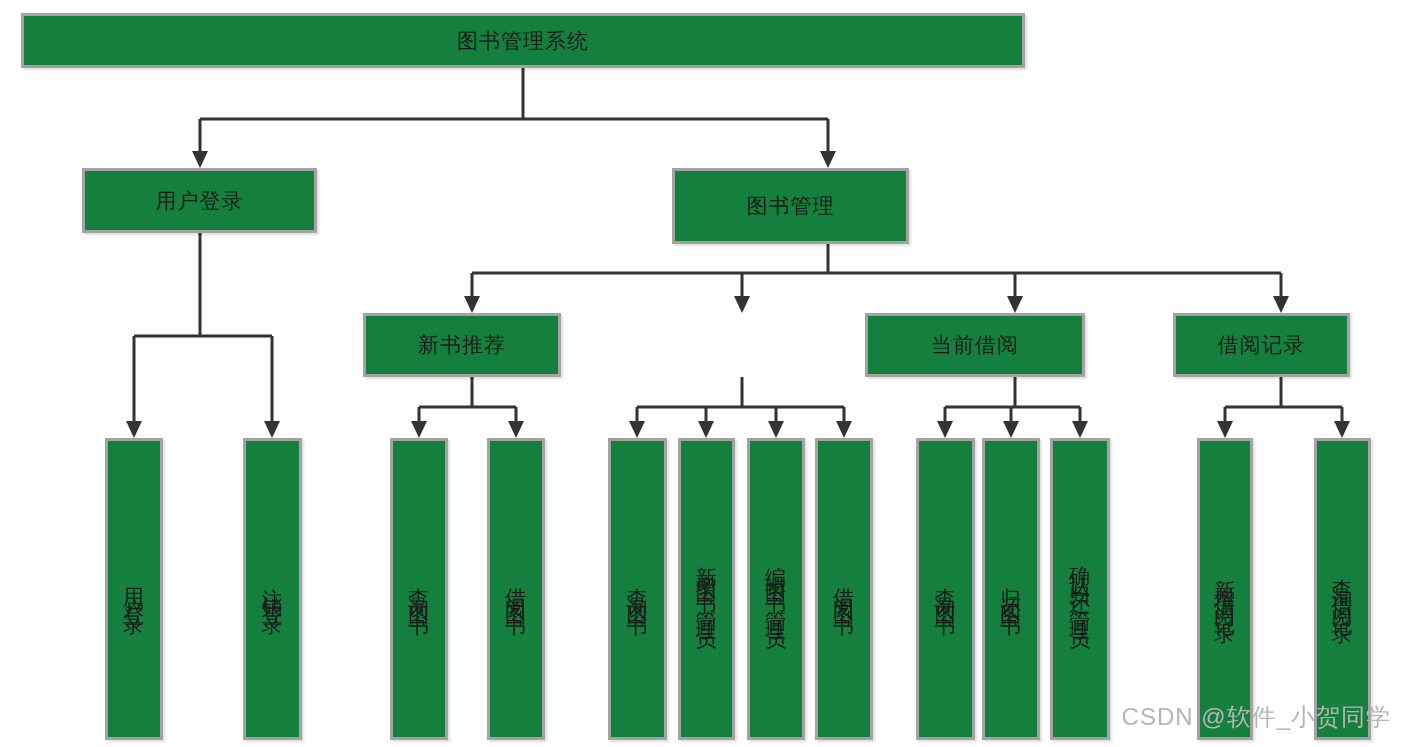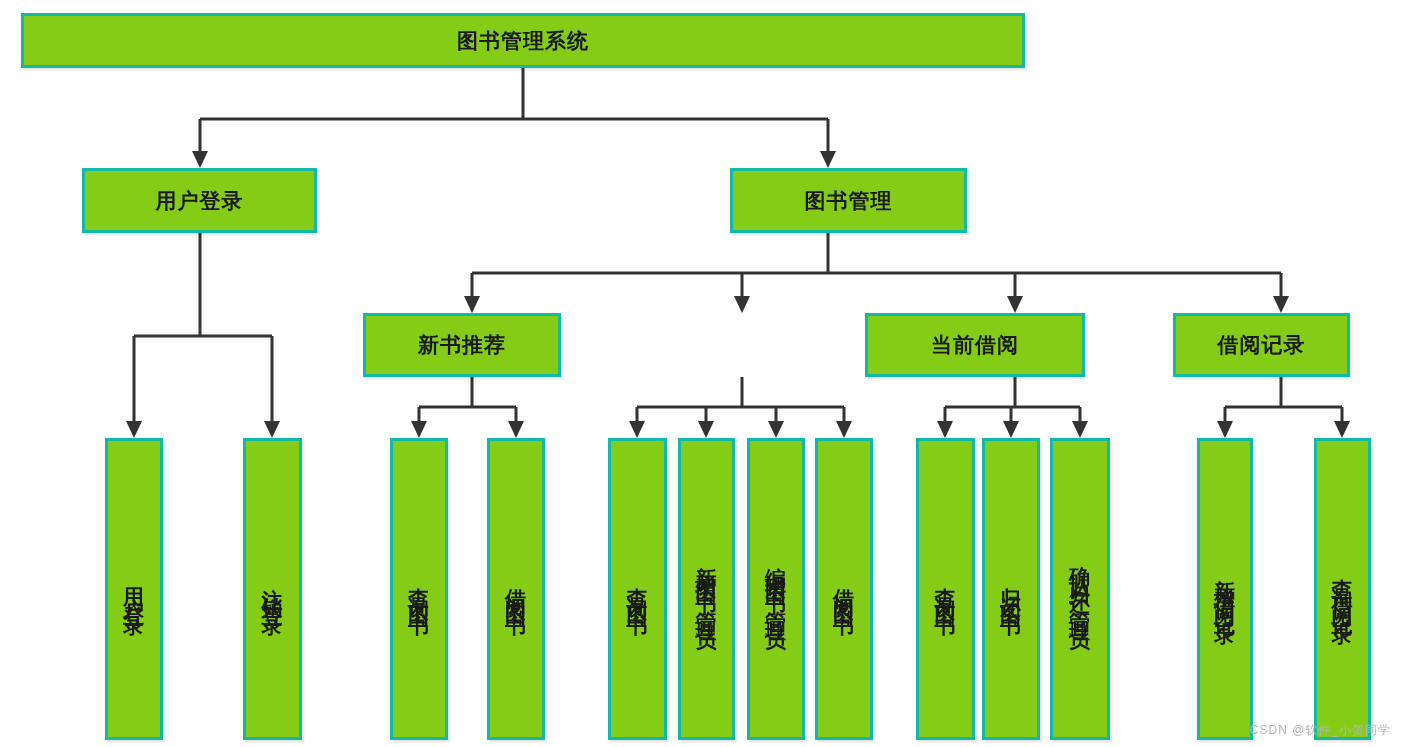--- a/index.html
+++ b/index.html
@@ -8,46 +8,45 @@
     position: relative;
     width: 1405px;
     height: 747px;
     background: #ffffff;
     overflow: hidden;
   }
   .wires { position: absolute; left: 0; top: 0; }
   .box, .vbox {
     position: absolute;
     box-sizing: border-box;
-    background: #84cc16;
-    border: 3px solid #14b8a6;
+    background: #15803d;
+    border: 3px solid #a3a3a3;
     color: #1a1a1a;
     display: flex;
     align-items: center;
     justify-content: center;
     box-shadow: 2px 2px 2px rgba(0,0,0,0.12);
-    font-weight: bold;
   }
   .box {
     font-size: 21px;
     letter-spacing: 1px;
     white-space: nowrap;
   }
   .vbox {
     writing-mode: vertical-rl;
     text-orientation: mixed;
     font-size: 21px;
     letter-spacing: 9px;
     line-height: 1;
   }
   .watermark {
     position: absolute;
     right: 14px;
-    bottom: 8px;
-    font-size: 12px;
+    bottom: 14px;
+    font-size: 24px;
     color: #b5b5b5;
     letter-spacing: 1px;
     white-space: nowrap;
   }
 </style>
 </head>
 <body>
 
 <div class="stage">
 
@@ -80,21 +79,21 @@
     <use href="#ah" x="945" y="438"></use>
       <use href="#ah" x="1011" y="438"></use>
       <use href="#ah" x="1080" y="438"></use>
     <use href="#ah" x="1225" y="438"></use>
       <use href="#ah" x="1342" y="438"></use>
   </svg>
 
   <div class="box" style="left:21px; top:13px; width:1004px; height:55px">图书管理系统</div>
 
   <div class="box" style="left:82px; top:168px; width:235px; height:65px">用户登录</div>
-  <div class="box" style="left:730px; top:168px; width:237px; height:65px">图书管理</div>
+  <div class="box" style="left:672px; top:168px; width:237px; height:76px">图书管理</div>
 
   <div class="box" style="left:363px; top:313px; width:198px; height:64px">新书推荐</div>
   <div class="box" style="left:865px; top:313px; width:220px; height:64px">当前借阅</div>
   <div class="box" style="left:1173px; top:313px; width:177px; height:64px">借阅记录</div>
 
   <div class="vbox" style="left:105px; top:438px; width:58px; height:302px">用户登录</div>
   <div class="vbox" style="left:243px; top:438px; width:59px; height:302px">注销登录</div>
 
   <div class="vbox" style="left:390px; top:438px; width:58px; height:302px">查询图书</div>
   <div class="vbox" style="left:487px; top:438px; width:58px; height:302px">借阅图书</div>

